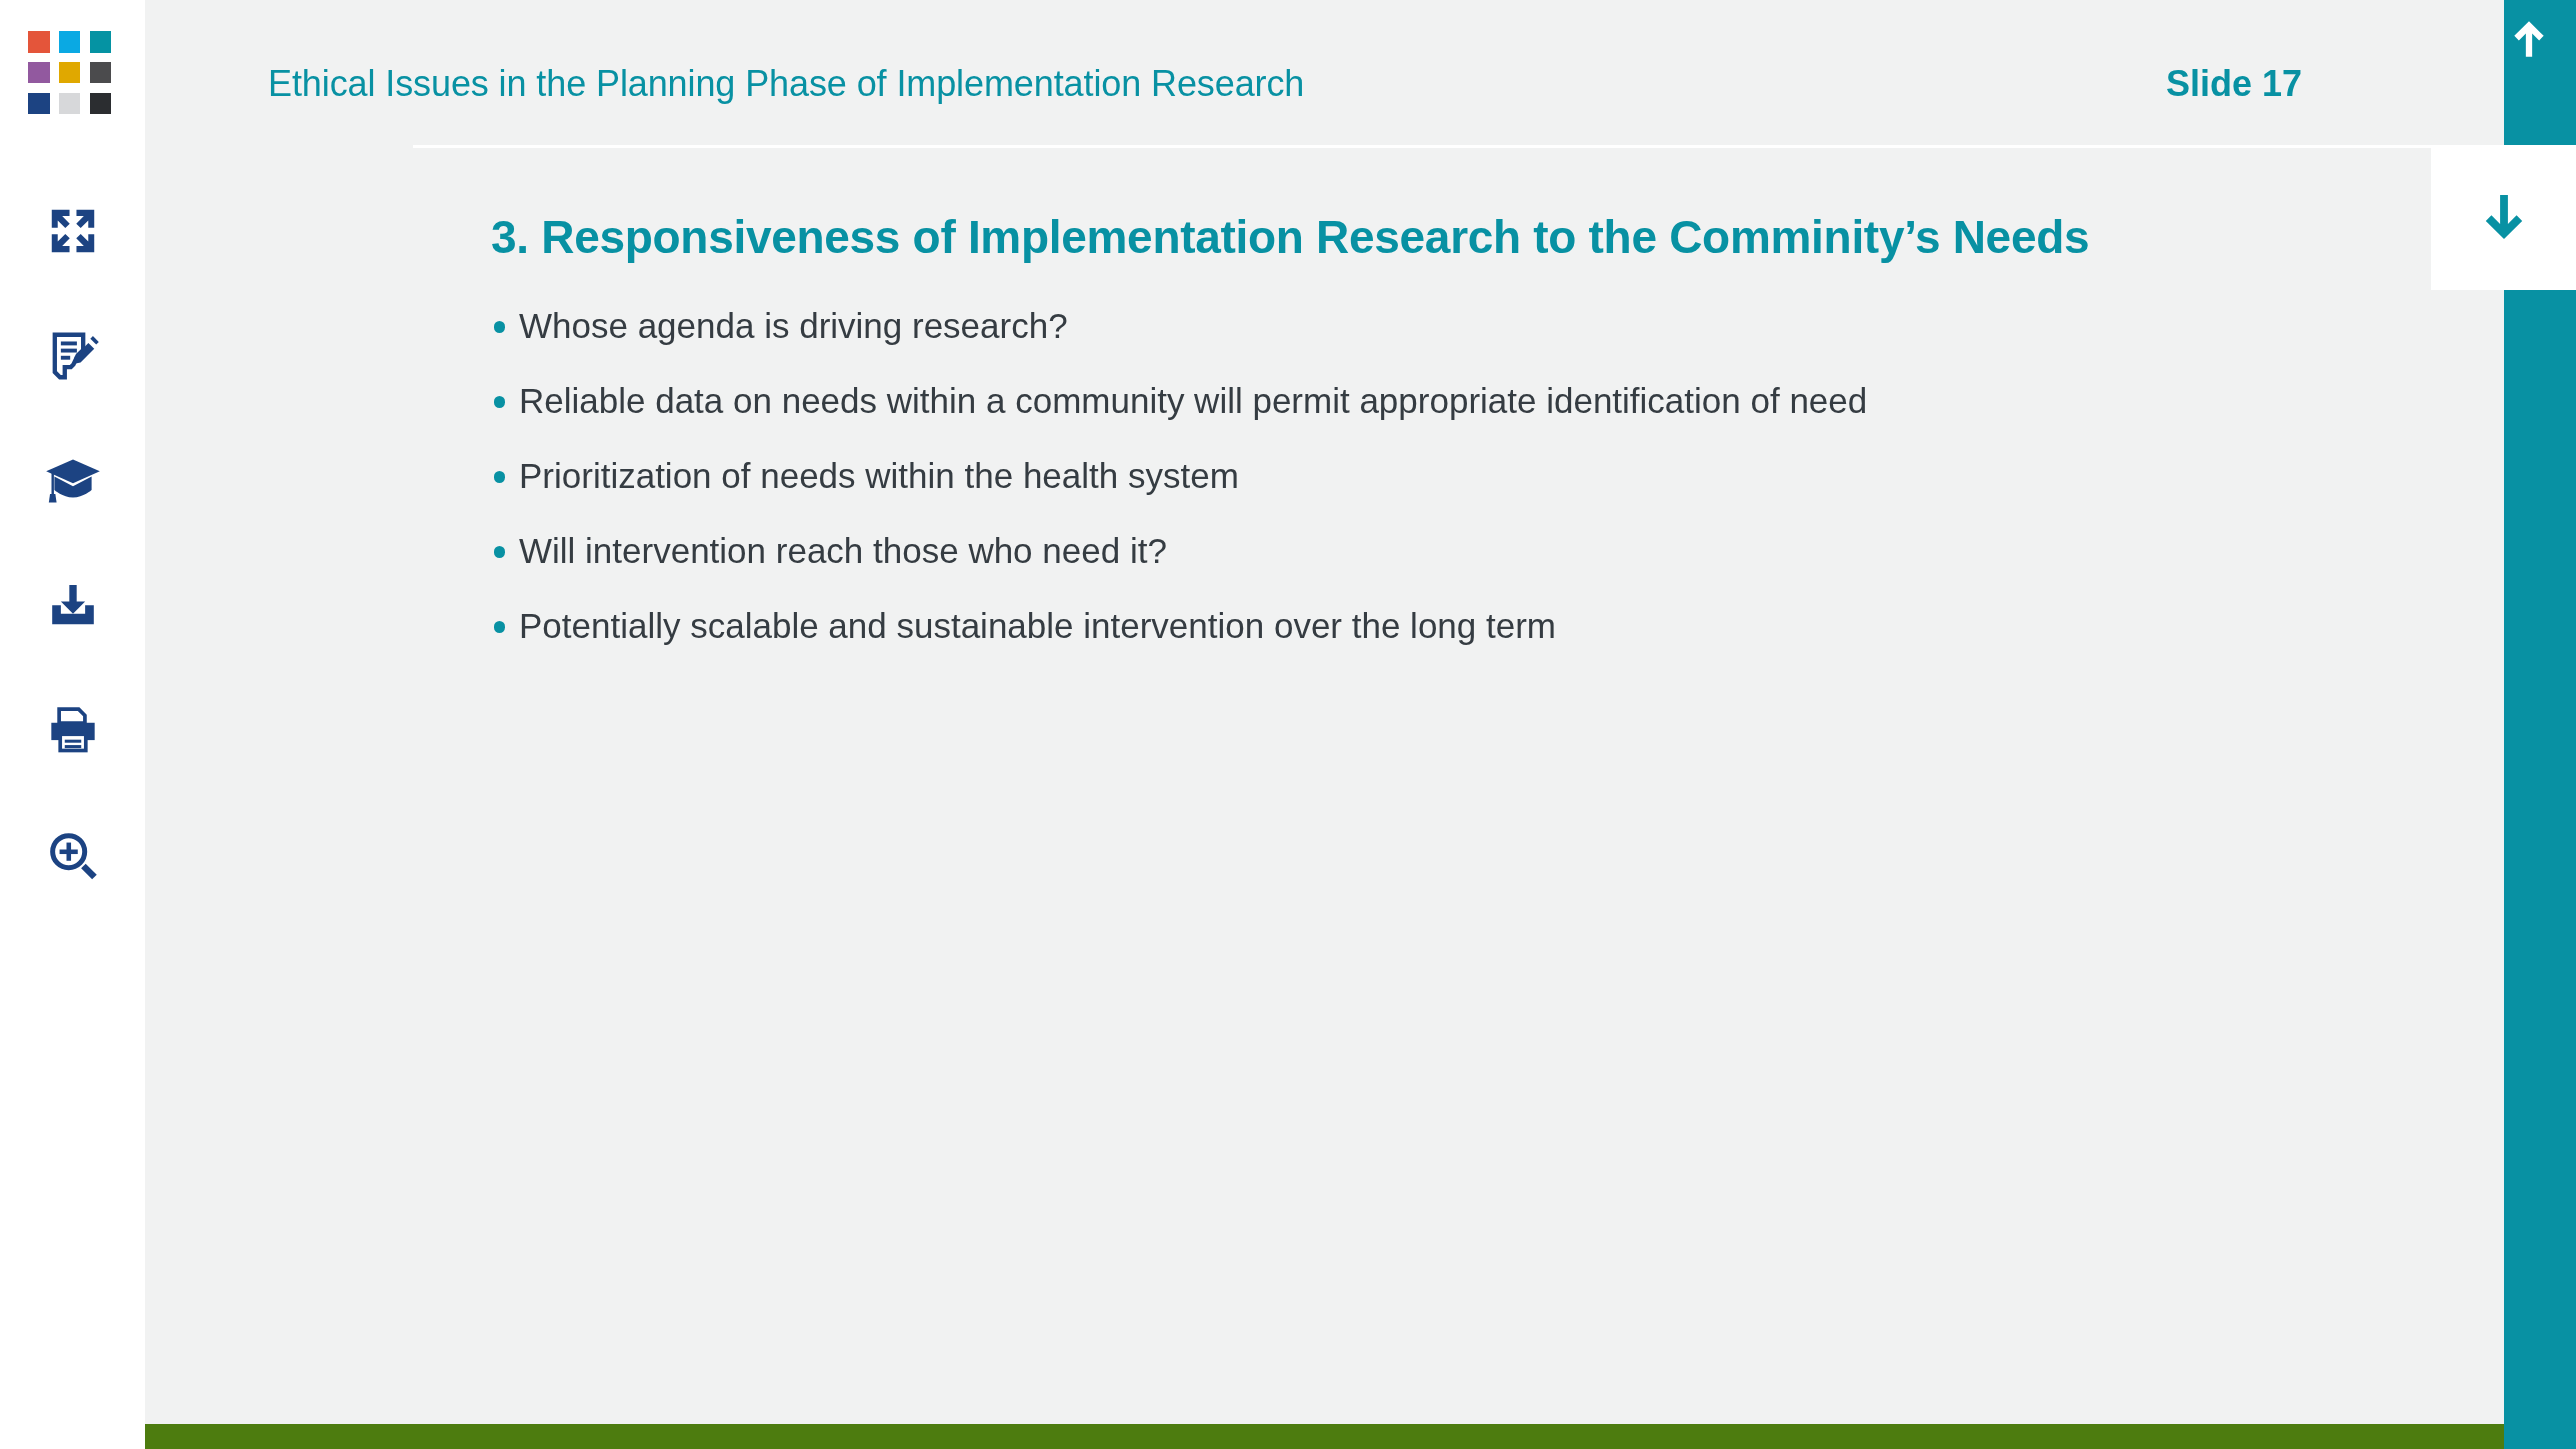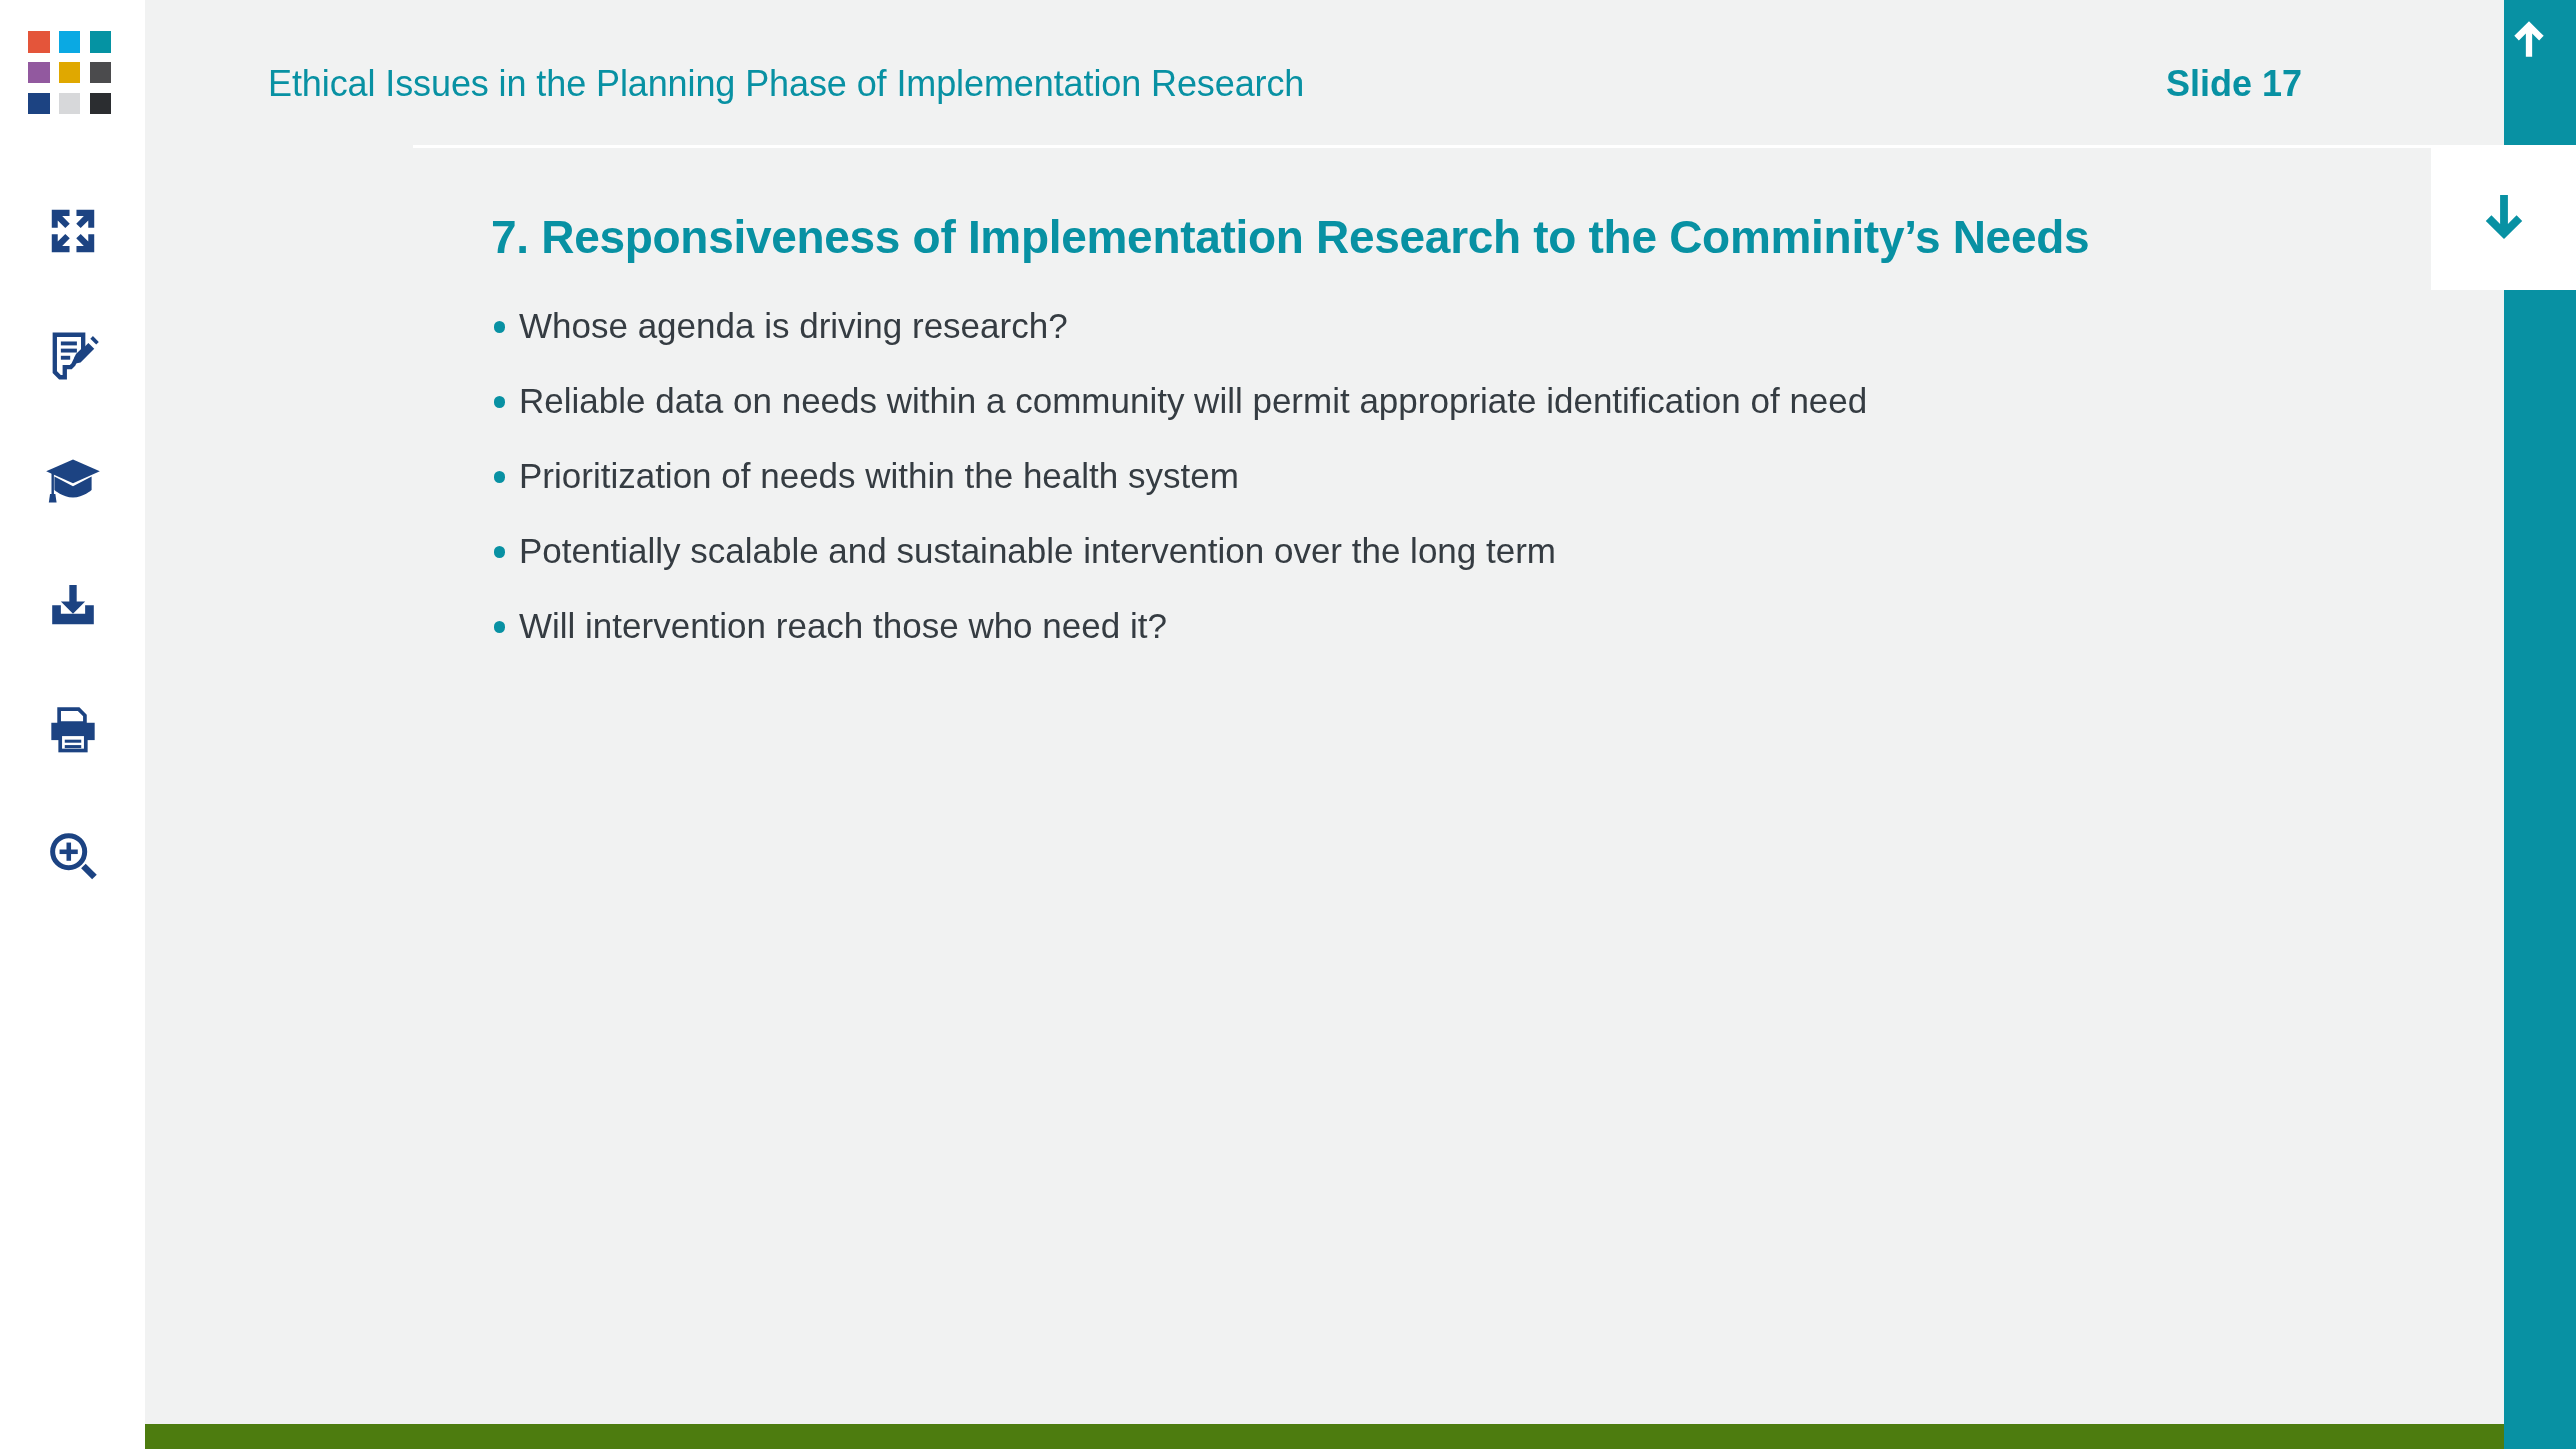--- a/index.html
+++ b/index.html
@@ -277,28 +277,28 @@
   <div class="content">
 
     <div class="doc-header">
       <div class="doc-title">Ethical Issues in the Planning Phase of Implementation Research</div>
       <div class="slide-number">Slide 17</div>
     </div>
 
     <div class="header-rule"></div>
 
     <div class="slide-body">
-      <h1 class="slide-heading">7. Responsiveness of Implementation Research to the Comminity’s Needs</h1>
+      <h1 class="slide-heading">3. Responsiveness of Implementation Research to the Comminity’s Needs</h1>
 
       <ul class="bullet-list">
         <li class="bullet-item">Whose agenda is driving research?</li>
         <li class="bullet-item">Reliable data on needs within a community will permit appropriate identification of need</li>
         <li class="bullet-item">Prioritization of needs within the health system</li>
+        <li class="bullet-item">Will intervention reach those who need it?</li>
         <li class="bullet-item">Potentially scalable and sustainable intervention over the long term</li>
-        <li class="bullet-item">Will intervention reach those who need it?</li>
       </ul>
     </div>
 
   </div>
 
   <div class="scroll-rail"></div>
 
   <div class="nav-up">
     <span>
       <svg width="42" height="42" viewBox="0 0 24 24" fill="#ffffff">

